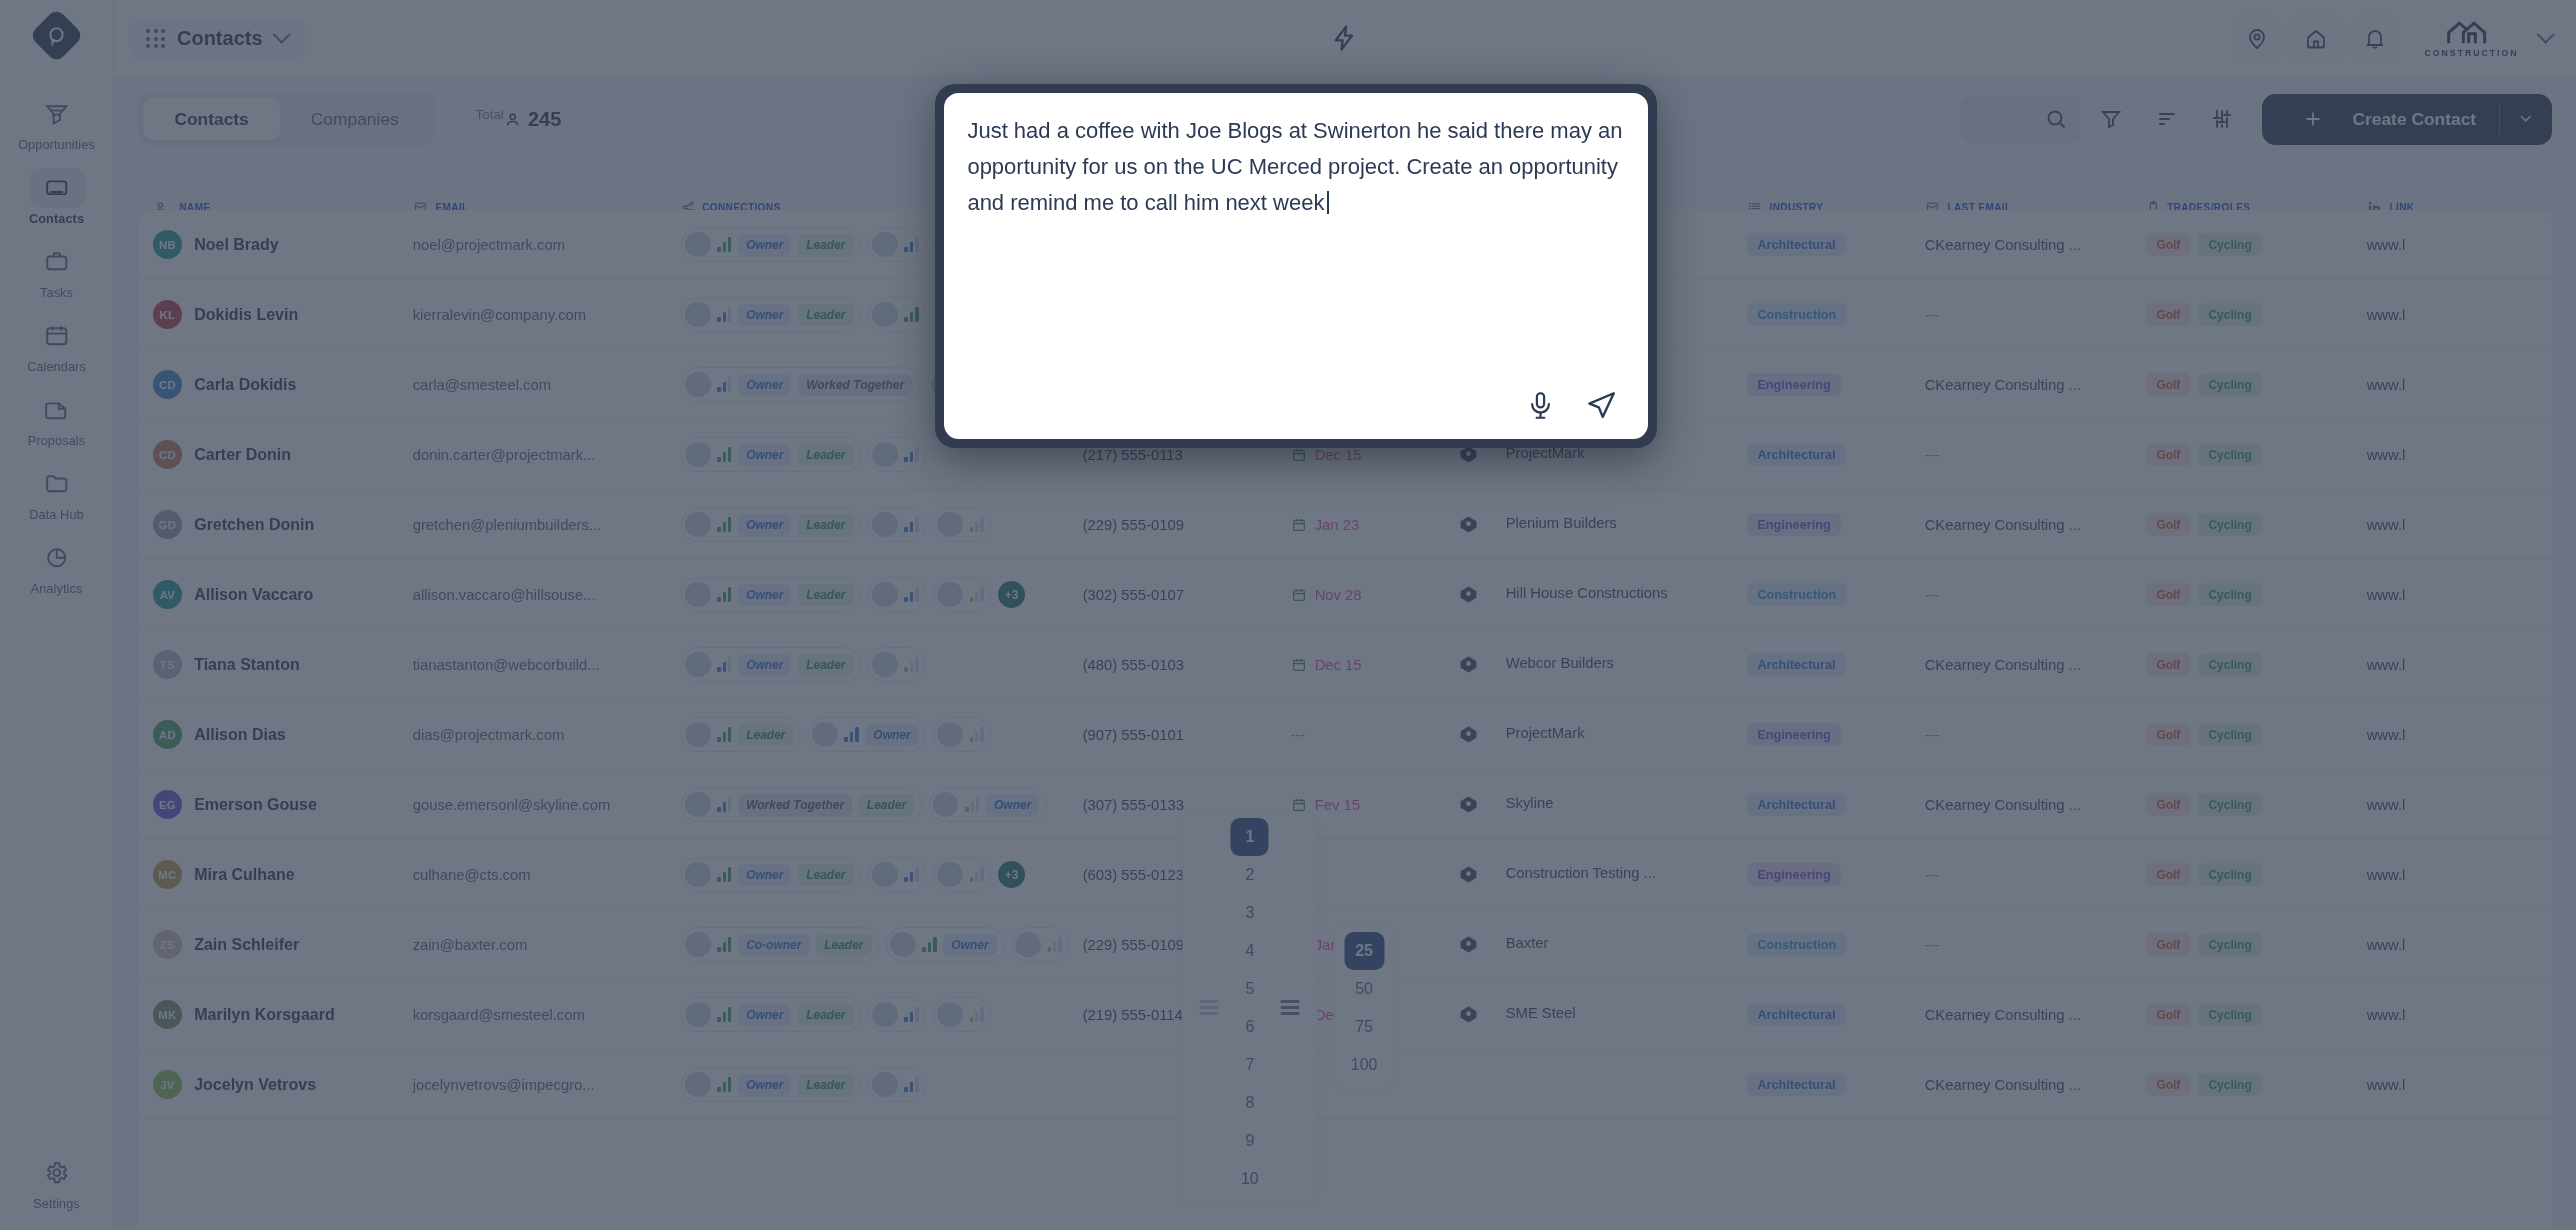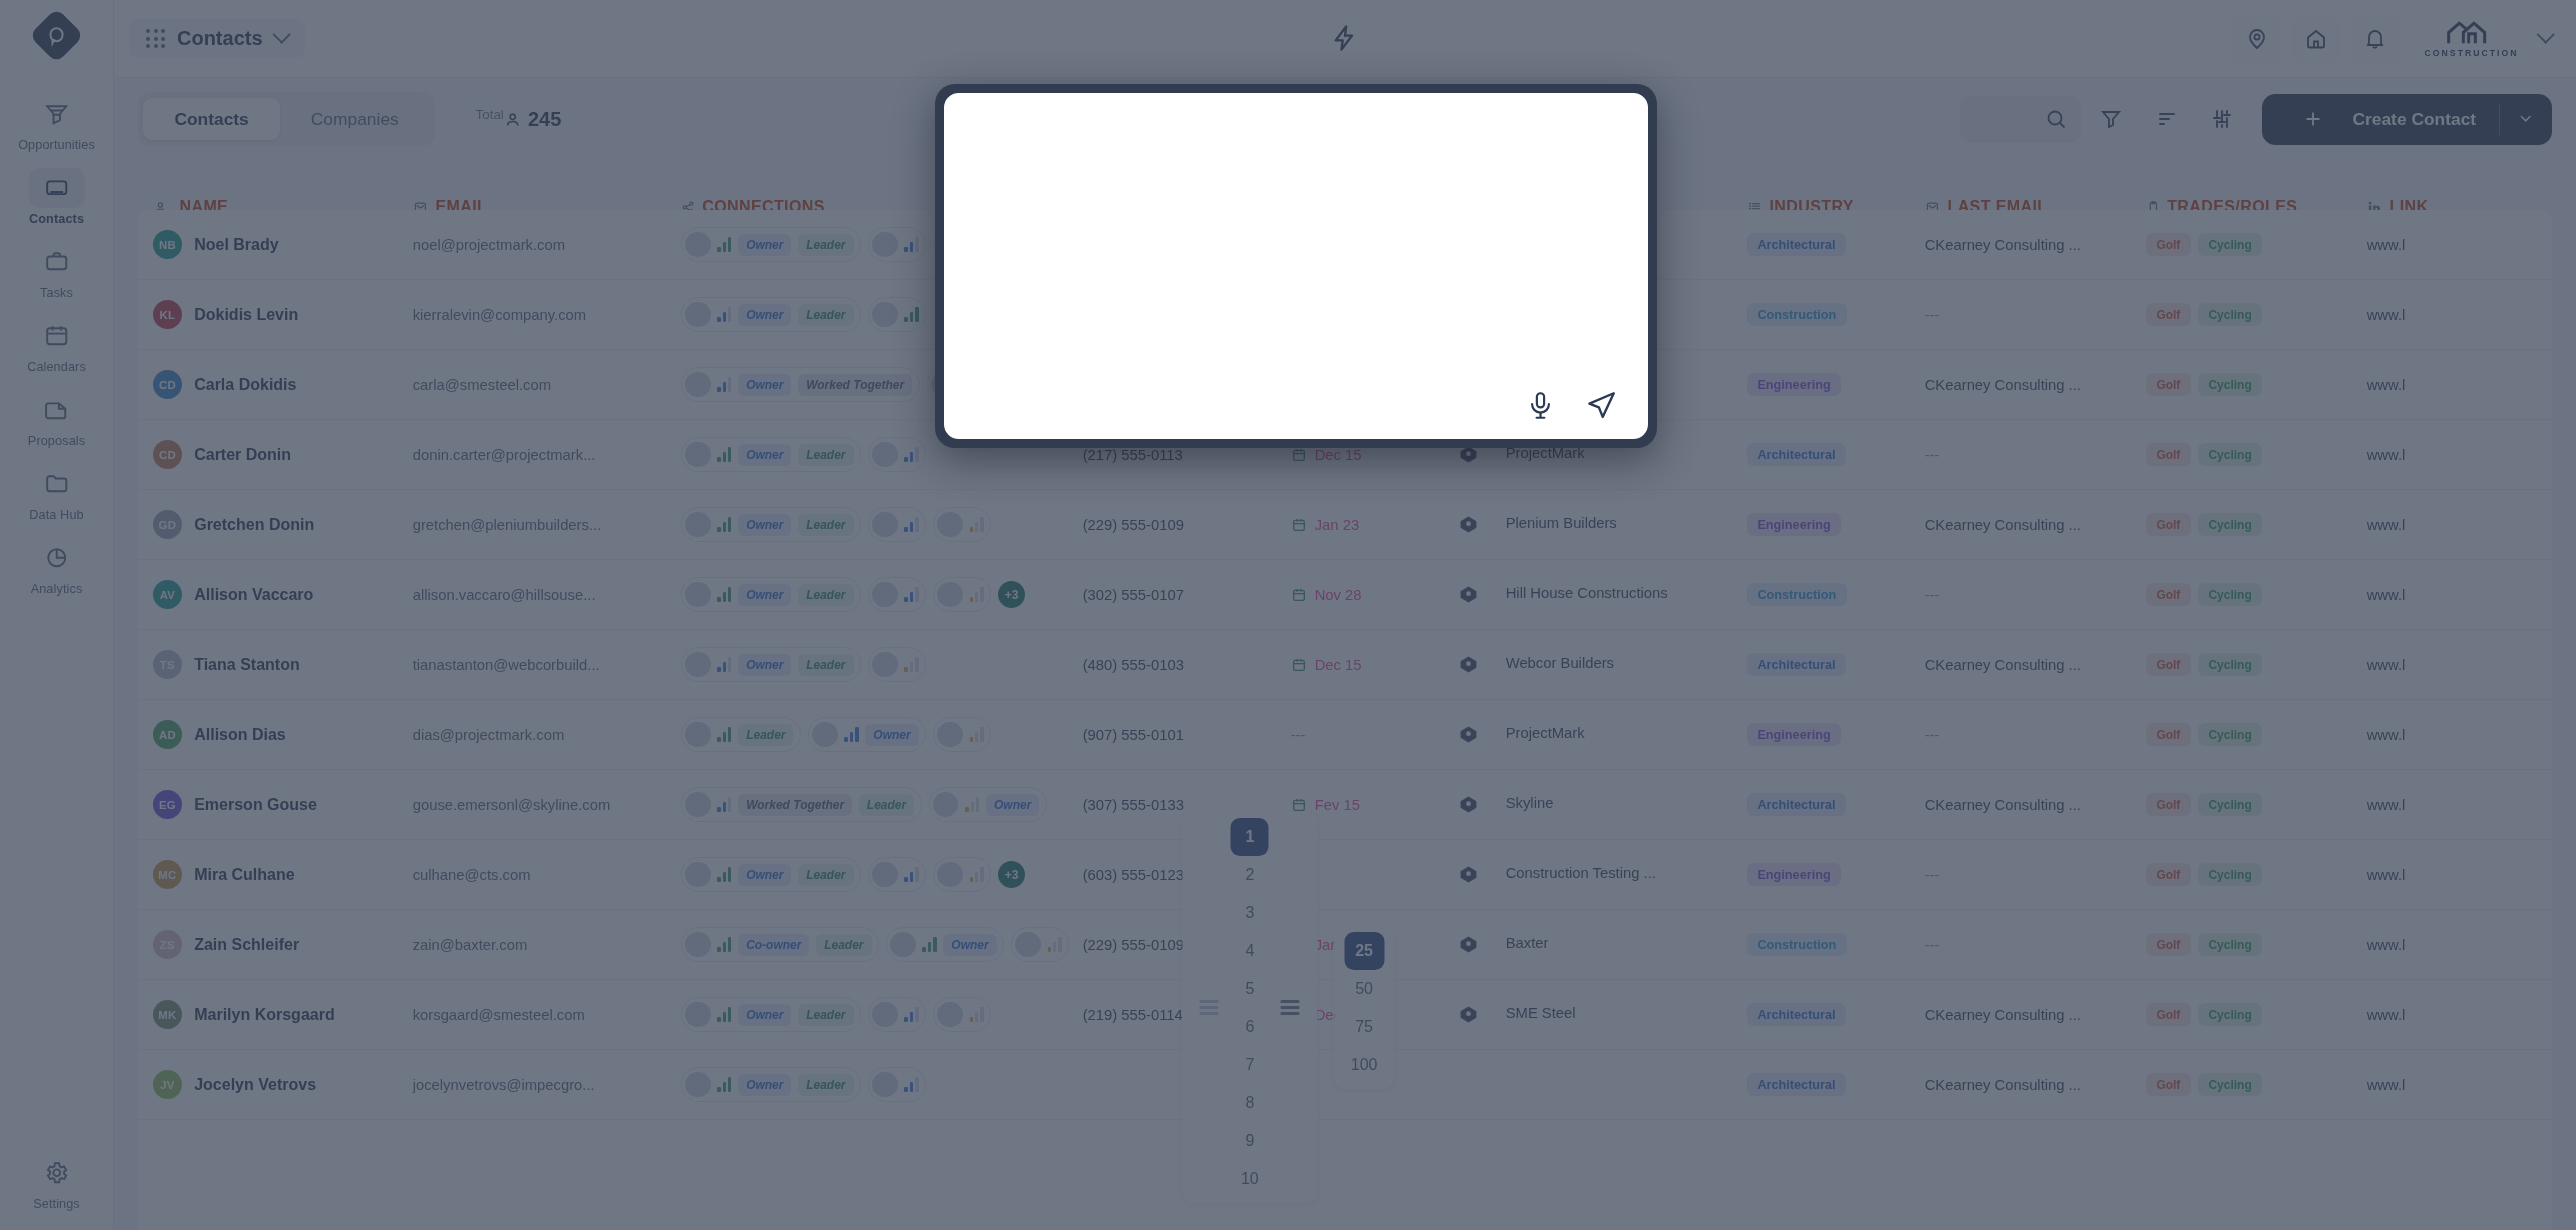--- a/index.html
+++ b/index.html
@@ -164,21 +164,21 @@
   .create-btn .capdown { padding: 0 17.4px; display:flex; align-items:center;}
 
   
   .table-wrap { flex: 1 1 auto; margin: 0 24px; min-height: 0; display:flex; flex-direction: column;}
   .thead {
     display: flex; align-items: center; height: 50px; flex: none;
     padding: 0 6.7px;
   }
   .th {
     display: flex; align-items: center; gap: 8px;
-    font-size: 16px; font-weight: 700; letter-spacing: 0.4px; color: #c2410c;
+    font-size: 10px; font-weight: 700; letter-spacing: 0.4px; color: #1d4ed8;
     text-transform: uppercase; white-space: nowrap; margin-top: 44px;
   }
   .tbody { background:#fff; border-radius: 12px 12px 0 0; overflow: hidden; flex: 1 1 auto;}
   .row {
     display: flex; align-items: center; height: 70px;
     border-bottom: 0.7px solid #eef0f4; padding: 0 6.7px;
     cursor: pointer;
   }
   .c-name   { width: 268px; flex: none; display:flex; align-items:center; gap:12px; padding-left: 8px;}
   .c-email  { width: 268px; flex: none; }
@@ -1258,20 +1258,21 @@
             </span>
         </div>
       </div>
     </div>
 
     <div id="dim"></div>
   </div>
 
   <div class="modal">
     <div class="modal-body">
+      <div class="modal-text"><span id="msg">Just had a coffee with Joe Blogs at Swinerton he said there may an opportunity for us on the UC Merced project. Create an opportunity and remind me to call him next week</span><span class="caret"></span></div>
       <div class="modal-actions">
         <span class="act-btn">
           <svg width="31" height="31" viewBox="0 0 24 24" fill="none" stroke="#2b3a55" stroke-width="1.7" stroke-linecap="round">
               <rect x="9.2" y="2.5" width="5.6" height="11" rx="2.8"></rect>
               <path d="M5.5 11a6.5 6.5 0 0 0 13 0"></path>
               <path d="M12 17.5v4M9 21.5h6"></path>
             </svg>
         </span>
         <span class="act-btn">
           <svg width="34" height="34" viewBox="0 0 24 24" fill="none" stroke="#2b3a55" stroke-width="1.7" stroke-linejoin="round">

